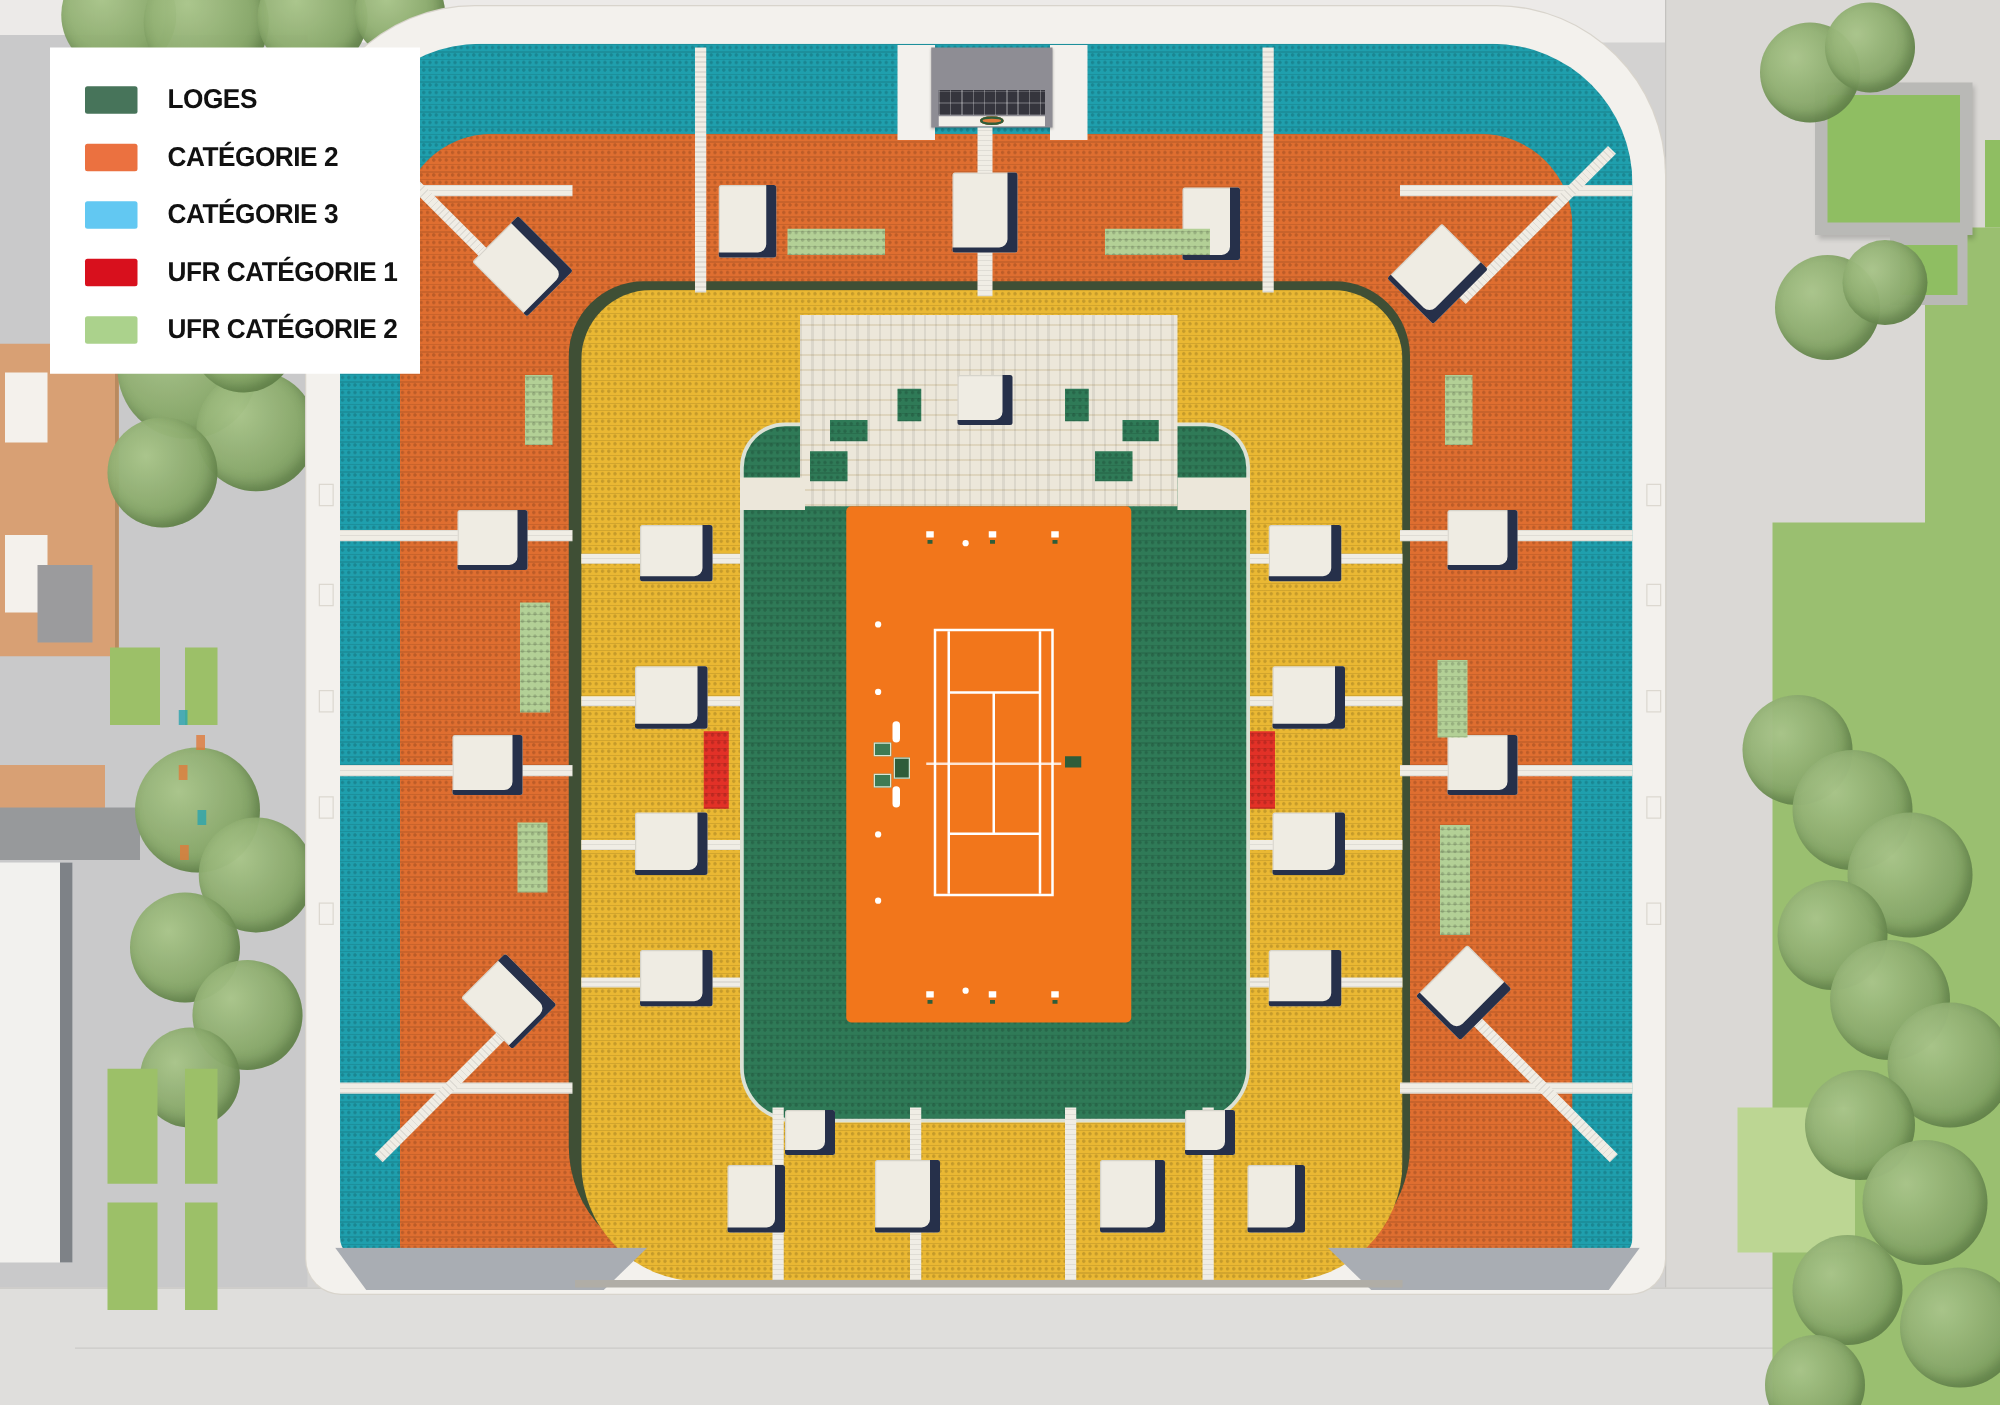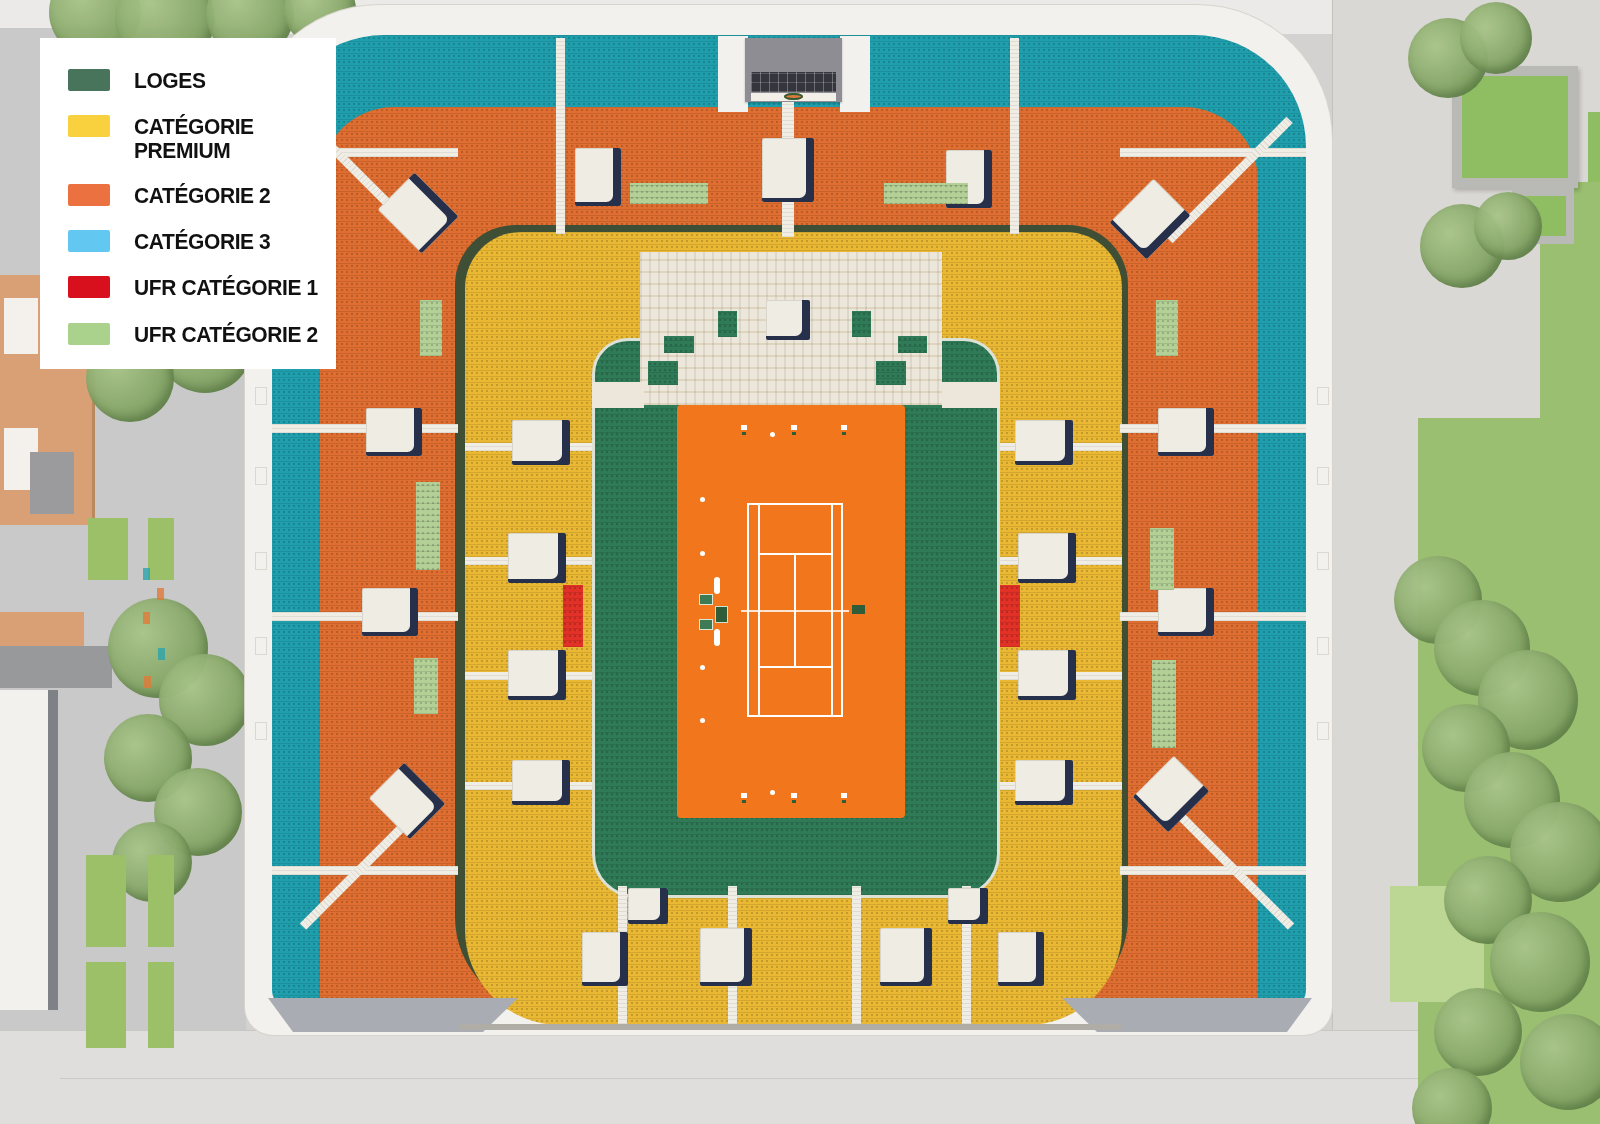--- a/index.html
+++ b/index.html
@@ -25,21 +25,21 @@
   .tree{position:absolute;border-radius:50%;
     background:radial-gradient(circle at 35% 35%, #a9c58a, #7e9f60 72%);
     box-shadow:inset -4px -5px 9px rgba(40,70,30,.35);opacity:.96;}
   .tribune-rows{background-image:
       repeating-linear-gradient(90deg, rgba(0,0,0,.07) 0 2px, transparent 2px 9px),
       repeating-linear-gradient(0deg, rgba(160,130,60,.18) 0 2px, transparent 2px 12px);}
   .courtline{position:absolute;background:#fff;}
   
   #legend{position:absolute;left:40px;top:38px;width:296px;background:#ffffff;
     padding:30px 0 18px 28px;box-sizing:border-box;}
-  .legend-row{display:flex;align-items:flex-start;margin-bottom:23px;}
+  .legend-row{display:flex;align-items:flex-end;margin-bottom:23px;}
   .swatch{width:42px;height:22px;border-radius:2px;flex:none;margin-top:1px;}
   .legend-label{font-weight:bold;font-size:21px;line-height:1.1;color:#111;
     letter-spacing:-0.4px;margin-left:24px;max-width:190px;transform:scaleY(1.04);
     transform-origin:top left;}
 </style>
 </head>
 <body>
 
 <div id="scene">
 
@@ -253,24 +253,20 @@
       <div style="position: absolute; left: 1062px; top: 998px; width: 250px; height: 34px; background: rgb(169, 173, 179); clip-path: polygon(0px 0px, 100% 0px, 90% 100%, 14% 100%);"></div>
       <div style="position: absolute; left: 460px; top: 1024px; width: 662px; height: 6px; background: rgb(176, 173, 166);"></div>
     </div>
 
   <div id="legend">
     <div class="legend-row">
       <div class="swatch" style="background-color: rgb(71, 116, 90);"></div>
       <div class="legend-label">LOGES</div>
     </div>
     <div class="legend-row">
-      <div class="swatch" style="background-color: rgb(249, 208, 62);"></div>
-      <div class="legend-label">CATÉGORIE PREMIUM</div>
-    </div>
-    <div class="legend-row">
       <div class="swatch" style="background-color: rgb(235, 113, 64);"></div>
       <div class="legend-label">CATÉGORIE 2</div>
     </div>
     <div class="legend-row">
       <div class="swatch" style="background-color: rgb(98, 200, 242);"></div>
       <div class="legend-label">CATÉGORIE 3</div>
     </div>
     <div class="legend-row">
       <div class="swatch" style="background-color: rgb(216, 16, 29);"></div>
       <div class="legend-label">UFR CATÉGORIE 1</div>

